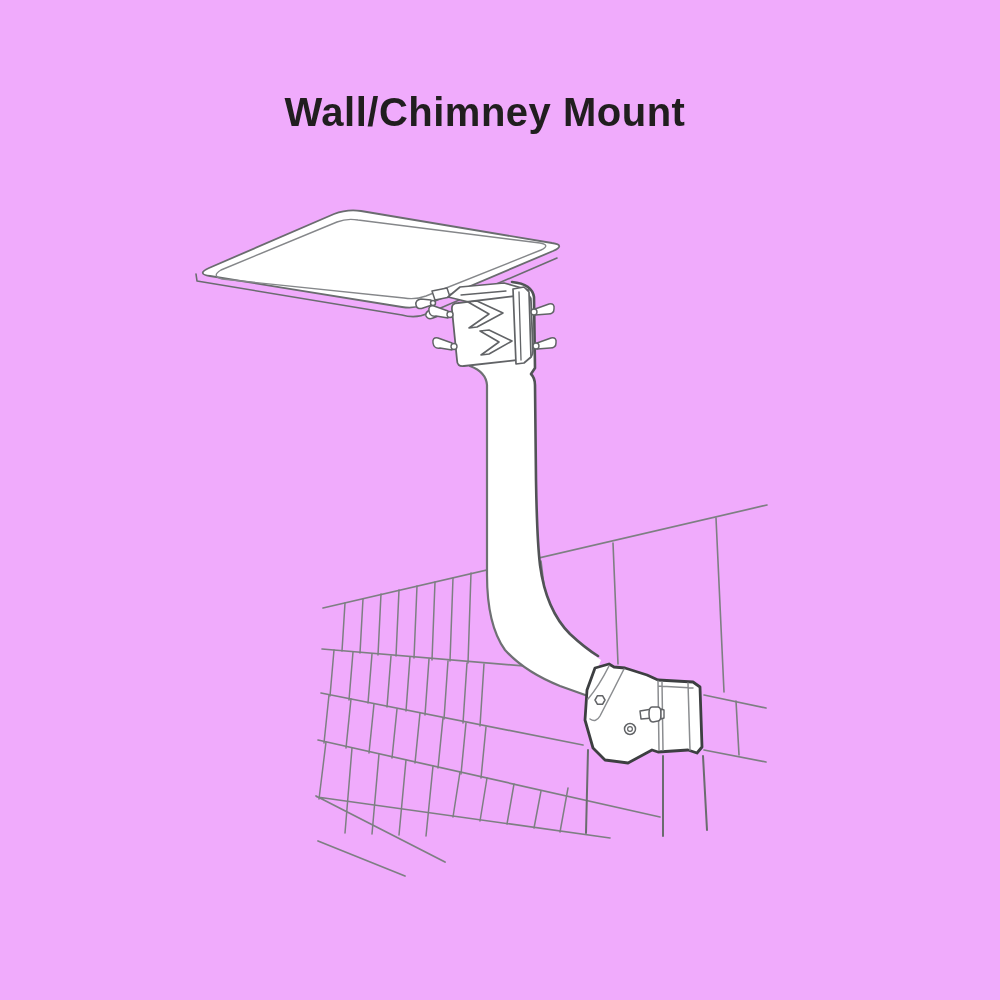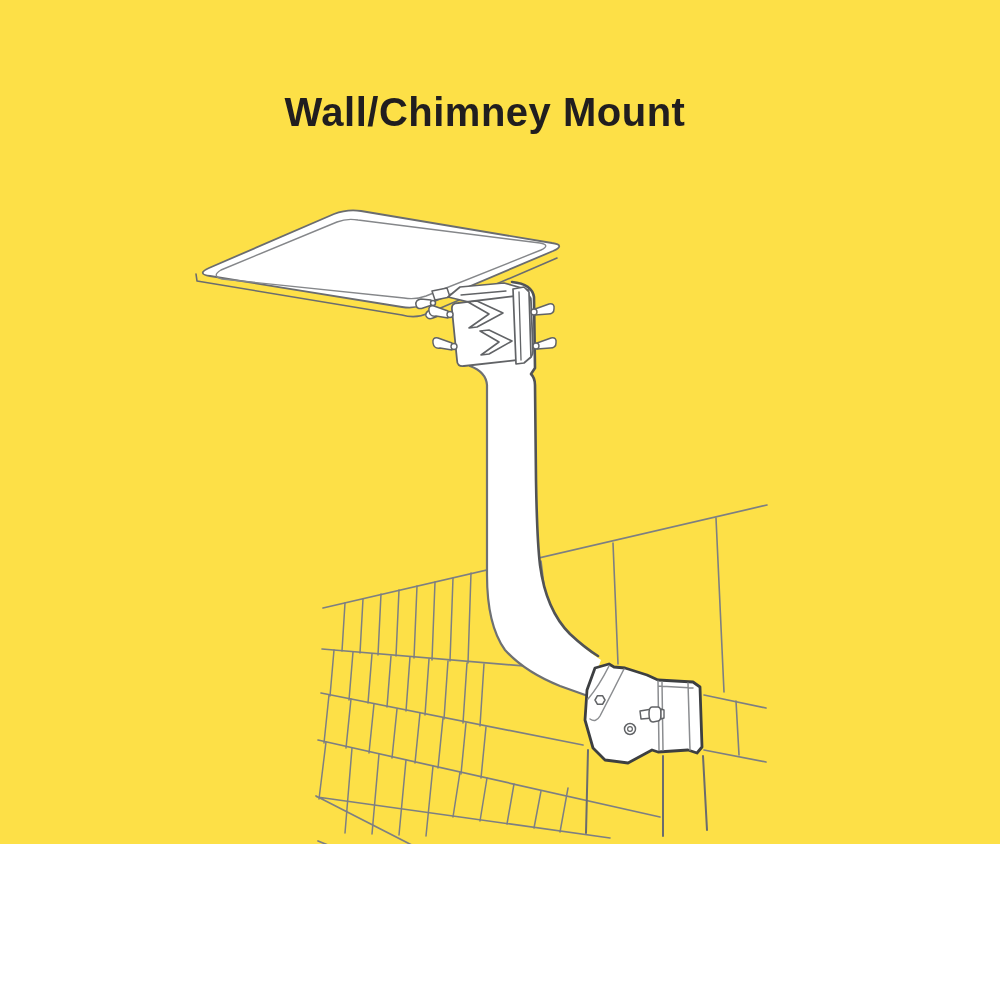--- a/index.html
+++ b/index.html
@@ -1,17 +1,17 @@
 <!DOCTYPE html>
 <html><head>
 <meta charset="utf-8">
 <style>
   html,body{margin:0;padding:0;}
   body{background:#ffffff;font-family:"Liberation Sans", sans-serif;}
-  .page{position:relative;width:1000px;height:844px;background:#fde047;overflow:hidden;}
+  .page{position:relative;width:1000px;height:1000px;background:#f0abfc;overflow:hidden;}
   .title{
     position:absolute;top:90px;left:0;width:1000px;
     text-align:center;
     transform:translateX(-15px);
     font-size:40px;
     font-weight:bold;
     letter-spacing:0.5px;
     color:#211e1f;
   }
   .art{position:absolute;top:0;left:0;}

